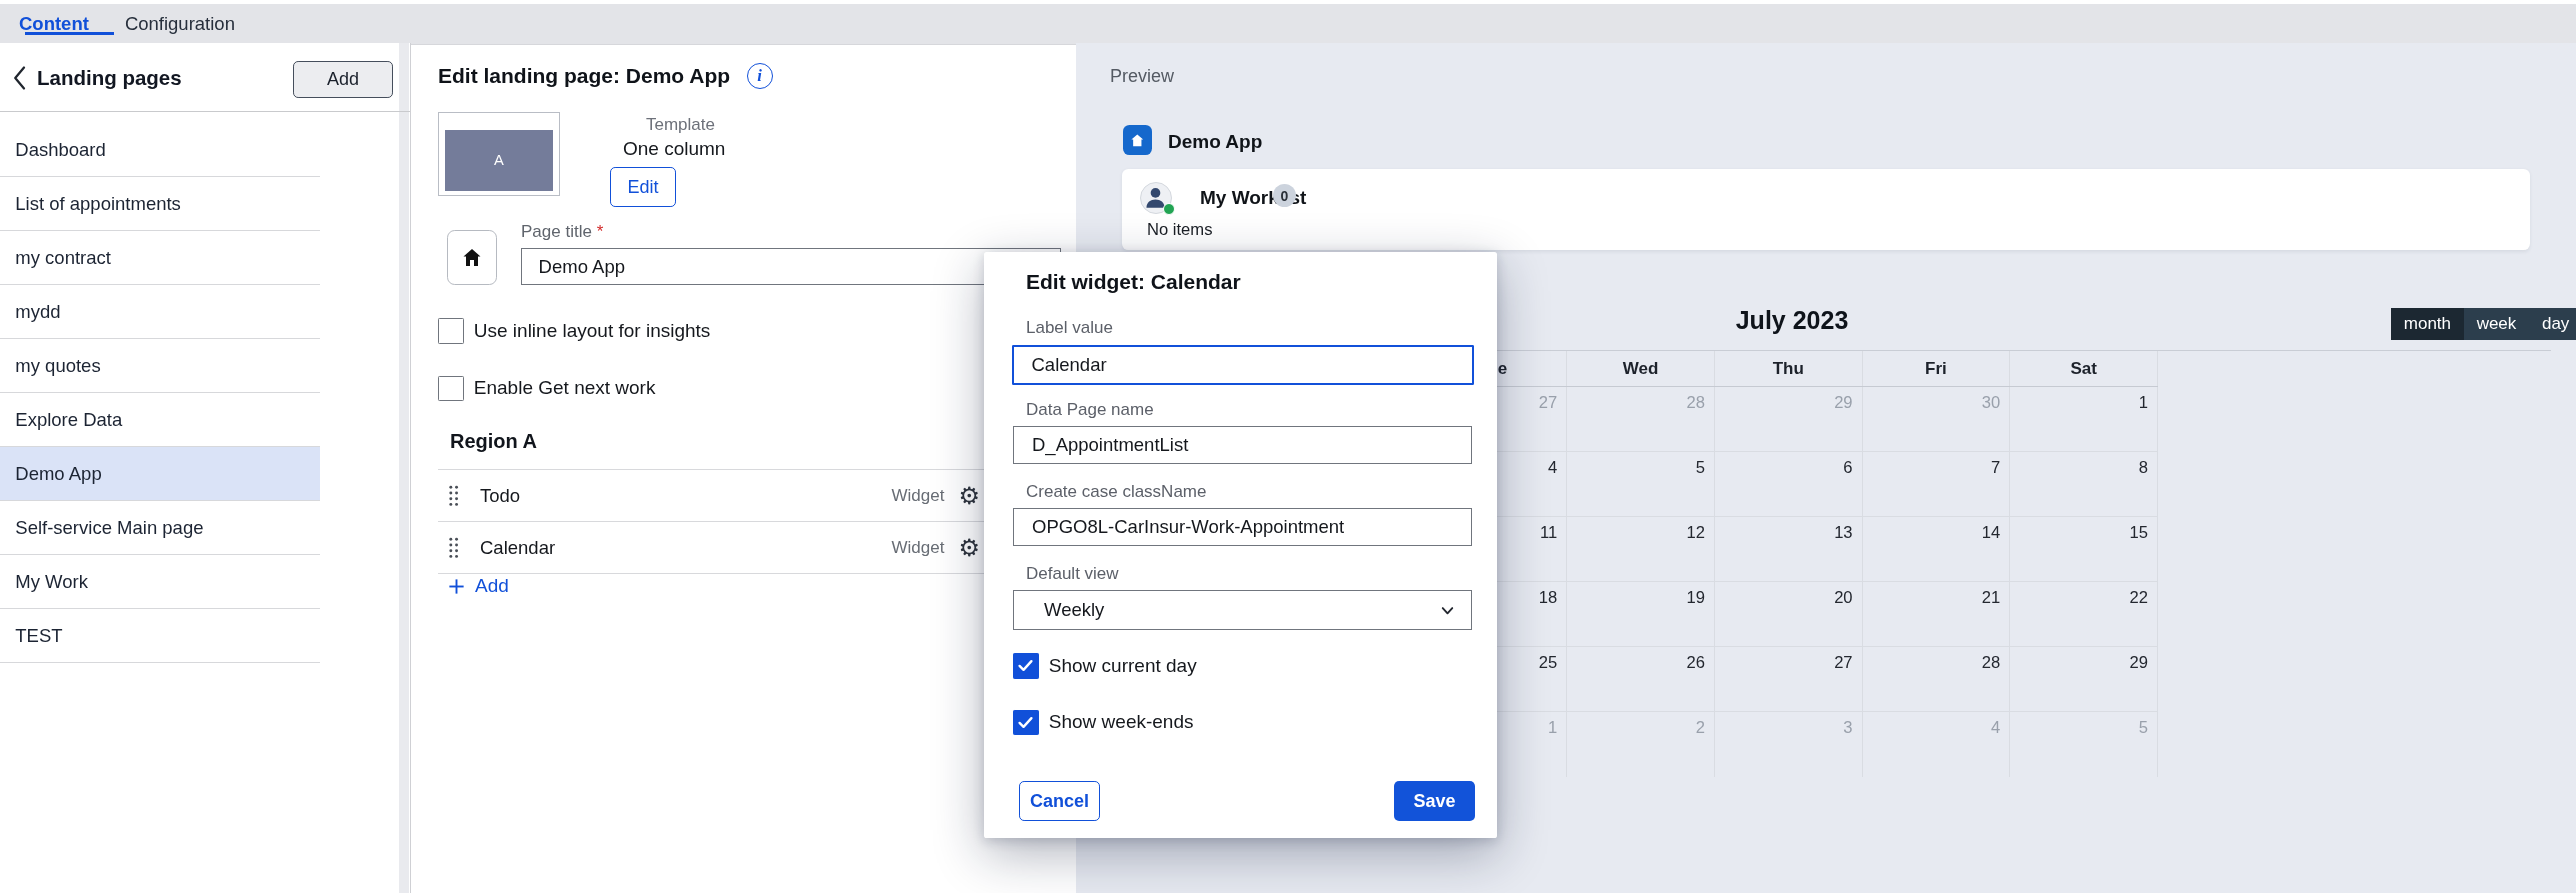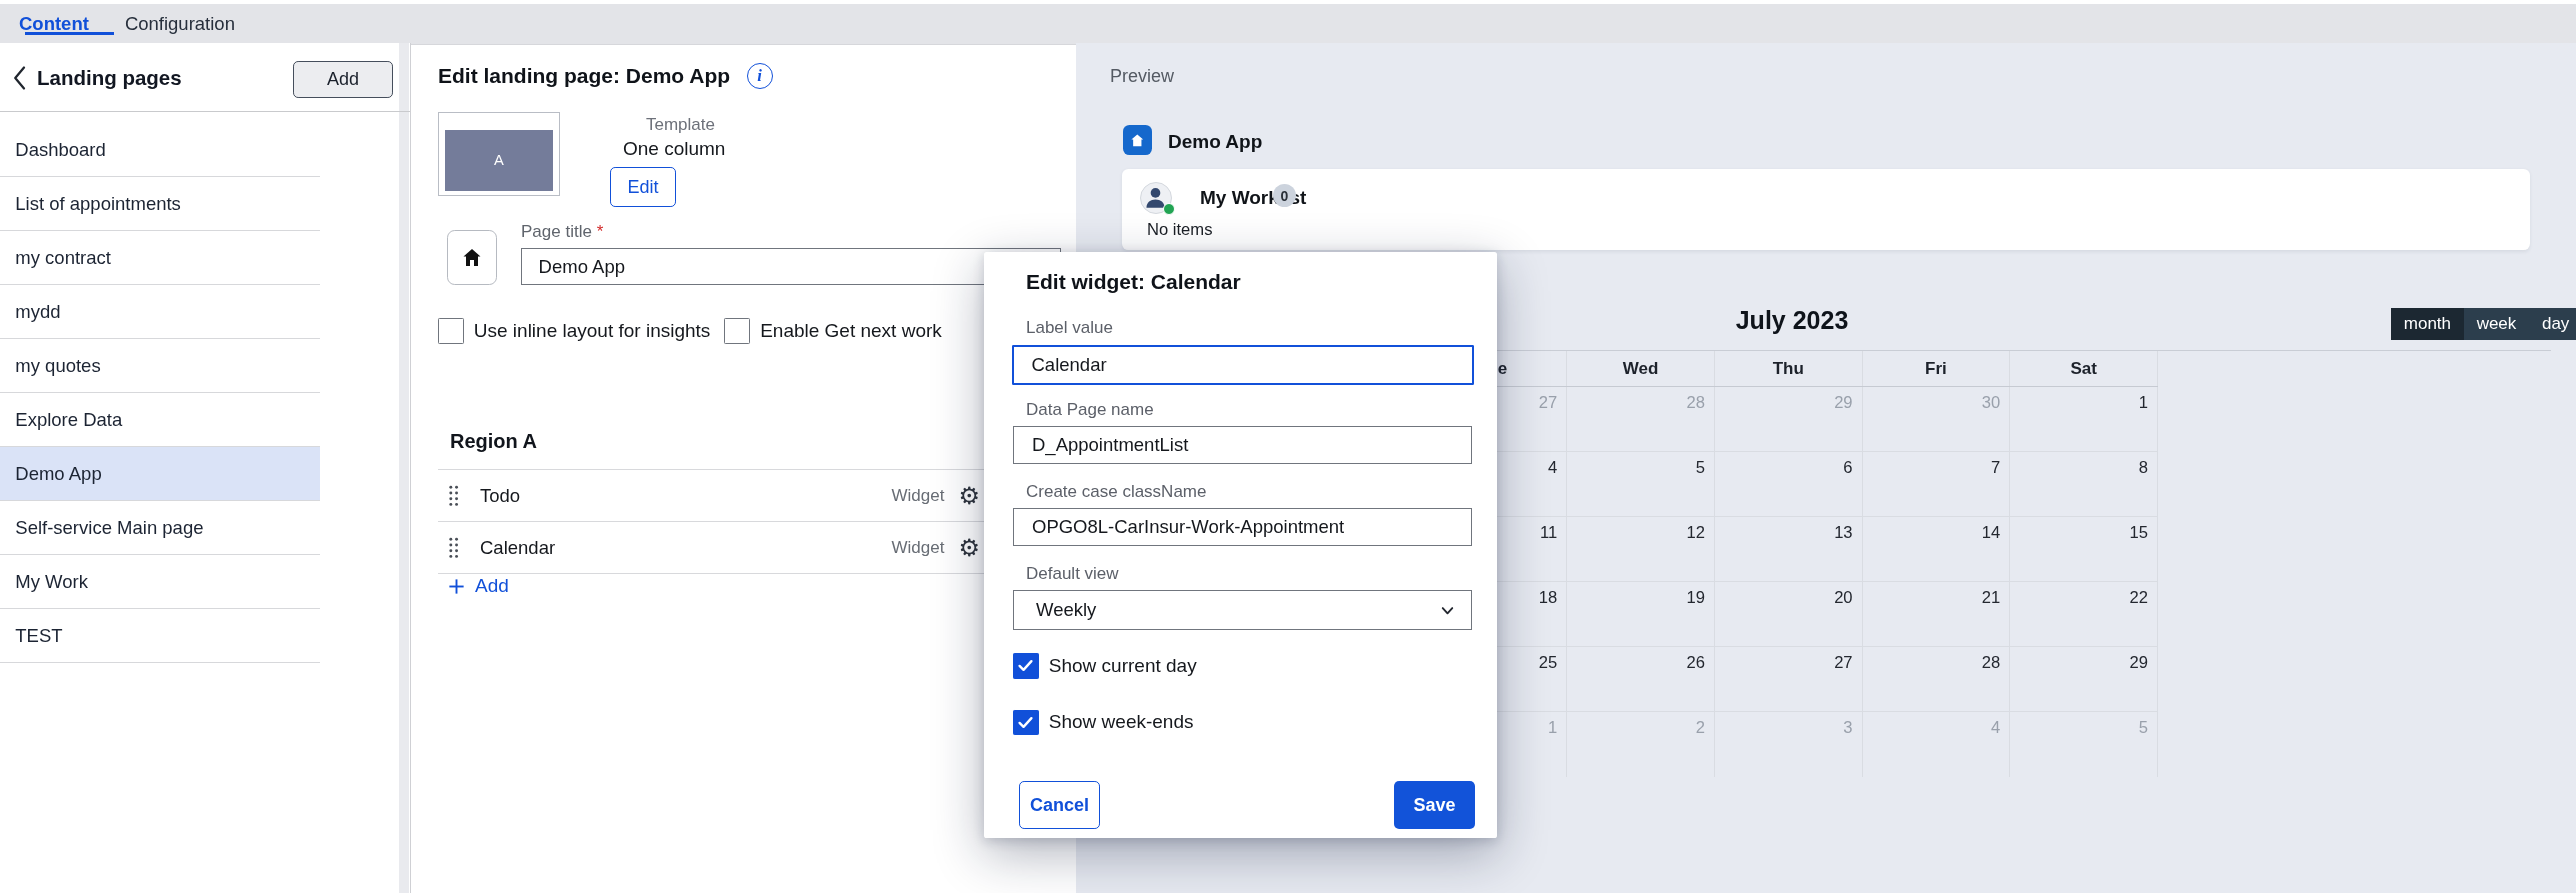--- a/index.html
+++ b/index.html
@@ -40,21 +40,21 @@
   .btn-outline{border:1.6px solid #1150d9;border-radius:5.1px;background:#fff;color:#1150d9;
                display:flex;align-items:center;justify-content:center;cursor:pointer;}
   .tpl-edit{left:610px;top:167px;width:64px;height:38px;font-size:18px;}
   .home-btn{left:447px;top:230px;width:50px;height:55px;border:1.3px solid #b6bac1;border-radius:7.7px;background:#fff;
             display:flex;align-items:center;justify-content:center;cursor:pointer;box-sizing:border-box;}
   .fld-label{font-size:17px;color:#5f646c;}
   .req{color:#d22a2a;}
   .pt-label{left:521px;top:222px;}
   .pt-input{left:521px;top:248px;width:540px;height:37px;border:1.3px solid #70757d;box-sizing:border-box;
             font-size:18.5px;color:#15181d;padding:0 0 0 16.6px;background:#fff;font-family:"Liberation Sans",sans-serif;}
-  .chk-col{left:438px;top:318px;display:flex;gap:14px;}
+  .chk-col{left:438px;top:318px;display:flex;flex-direction:column;gap:32px;}
   .chk-row{display:flex;align-items:center;gap:10.2px;cursor:pointer;}
   .chk{width:25.6px;height:25.6px;box-sizing:border-box;border:1.6px solid #70757d;background:#fff;border-radius:1.3px;flex:none;}
   .chk.checked{background:#1150d9;border-color:#1150d9;display:flex;align-items:center;justify-content:center;}
   .chk-label{font-size:19px;color:#15181d;}
   .region-title{left:450px;top:430px;font-size:20px;font-weight:bold;color:#11151c;}
   .region-rows{left:438px;top:469px;width:547px;border-top:1.3px solid #d8d9dc;}
   .region-row{height:52px;display:flex;align-items:center;border-bottom:1.3px solid #d8d9dc;box-sizing:border-box;}
   .drag{width:14px;height:23px;margin:0 19px 0 9px;flex:none;cursor:grab;}
   .row-label{font-size:18.5px;color:#15181d;}
   .row-spacer{flex:1;}
@@ -95,24 +95,24 @@
 
   
   .modal{left:984px;top:252px;width:513px;height:586px;background:#fff;border-radius:2.6px;
          box-shadow:0 15.3px 51px rgba(15,25,55,.32),0 2.6px 11.5px rgba(15,25,55,.18);}
   .md-title{position:absolute;left:42px;top:18px;font-size:21px;font-weight:bold;color:#0f1319;}
   .md-label{position:absolute;left:42px;font-size:17px;color:#5c6069;}
   .md-input{position:absolute;left:29px;width:459px;height:38px;box-sizing:border-box;border:1.3px solid #70757d;background:#fff;
             font-size:18.5px;color:#15181d;padding:0 0 0 18px;font-family:"Liberation Sans",sans-serif;}
   .md-input.focused{left:27.5px;width:462px;height:40px;border:2.6px solid #1150d9;border-radius:1.3px;}
   .md-select{position:absolute;left:29px;width:459px;height:40px;box-sizing:border-box;border:1.3px solid #70757d;background:#fff;
-             display:flex;align-items:center;font-size:18.5px;color:#15181d;padding-left:22px;cursor:pointer;}
+             display:flex;align-items:center;font-size:18.5px;color:#15181d;padding-left:30px;cursor:pointer;}
   .md-select svg{position:absolute;right:14px;top:10.2px;}
   .md-chks{position:absolute;left:29px;top:401px;display:flex;flex-direction:column;gap:31px;}
-  .md-btn{position:absolute;top:529px;height:48px;font-size:18px;font-weight:bold;border-radius:5.1px;
+  .md-btn{position:absolute;top:529px;height:40px;font-size:18px;font-weight:bold;border-radius:5.1px;
           display:flex;align-items:center;justify-content:center;cursor:pointer;box-sizing:border-box;}
   .md-cancel{left:35px;width:81px;background:#fff;border:1.6px solid #1150d9;color:#1150d9;}
   .md-save{left:410px;width:81px;background:#1253d9;color:#fff;border:none;}
 </style>
 </head>
 <body>
 
 <div id="app">
 
   <div class="abs topbar">

